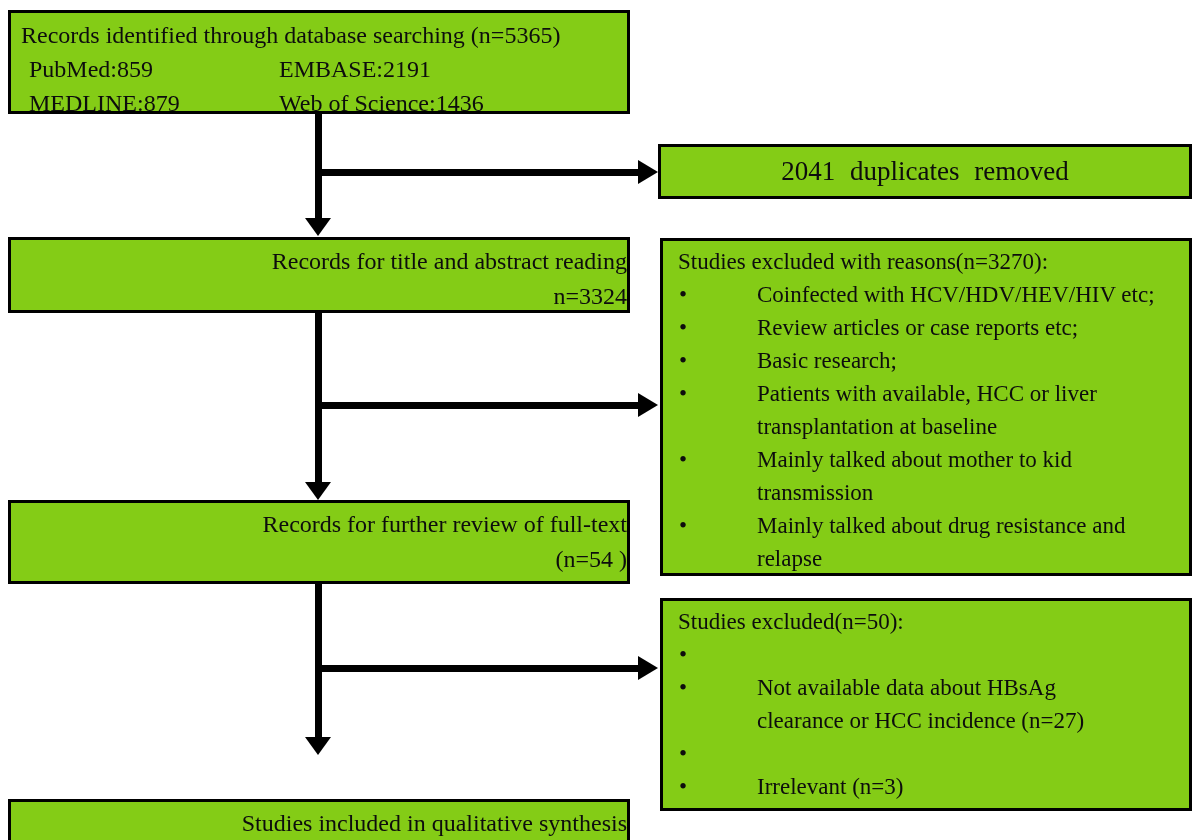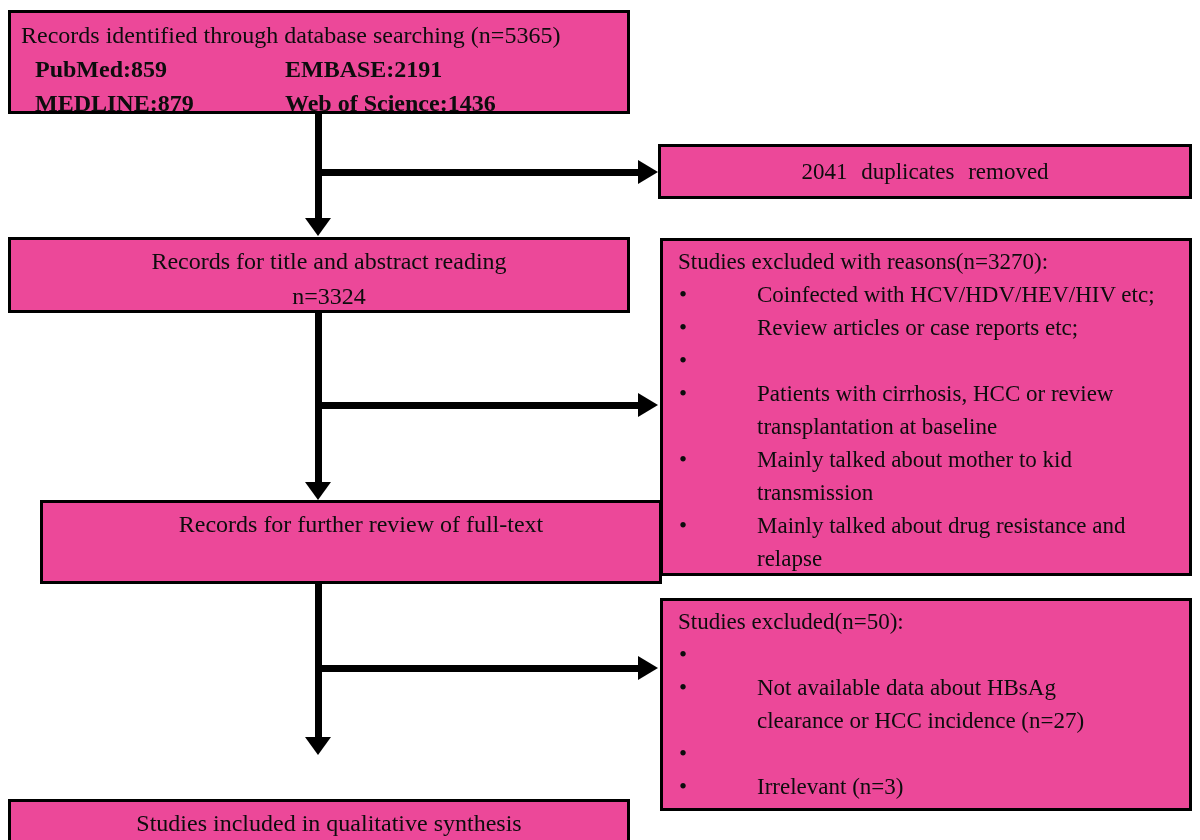--- a/index.html
+++ b/index.html
@@ -14,56 +14,55 @@
   .canvas {
     position: relative;
     width: 1200px;
     height: 840px;
     background: #ffffff;
     overflow: hidden;
   }
   .box {
     position: absolute;
     border: 3px solid #000000;
-    background: #ec4899;
+    background: #84cc16;
     box-sizing: border-box;
   }
   
   .box-identification { left: 8px;  top: 10px;  width: 622px; height: 104px; }
   .box-duplicates     { left: 658px; top: 144px; width: 534px; height: 55px;
                         display: flex; align-items: center; justify-content: center; }
   .box-title-abstract { left: 8px;  top: 237px; width: 622px; height: 76px; }
   .box-excluded-screening { left: 660px; top: 238px; width: 532px; height: 338px; }
-  .box-full-text      { left: 8px;  top: 500px; width: 622px; height: 84px; margin-left: 32px; }
+  .box-full-text      { left: 8px;  top: 500px; width: 622px; height: 84px; }
   .box-excluded-fulltext { left: 660px; top: 598px; width: 532px; height: 213px; }
   .box-included       { left: 8px;  top: 755px; width: 622px; height: 78px; margin-top: 44px; }
 
   .center-text {
-    text-align: center;
+    text-align: right;
     font-size: 24px;
     line-height: 35px;
     padding-top: 4px;
     padding-left: 20px;
   }
   .box-identification .id-title {
     font-size: 24px;
     line-height: 34px;
     padding: 5px 6px 0 10px;
     white-space: nowrap;
   }
   .src-grid {
     display: grid;
     grid-template-columns: 250px auto;
-    padding-left: 24px;
+    padding-left: 18px;
     font-size: 24px;
     line-height: 34px;
-    font-weight: bold;
   }
   .box-duplicates .dup-text {
-    font-size: 23px;
+    font-size: 27px;
     word-spacing: 8px;
   }
   .excl-title {
     font-size: 23px;
     line-height: 33px;
     padding: 4px 6px 0 15px;
   }
   ul.excl-list {
     list-style: none;
     margin: 0;
@@ -130,41 +129,43 @@
       <li>
         <span class="bullet">•</span>
         <span class="li-text">Coinfected with HCV/HDV/HEV/HIV etc;</span>
       </li>
       <li>
         <span class="bullet">•</span>
         <span class="li-text">Review articles or case reports etc;</span>
       </li>
       <li>
         <span class="bullet">•</span>
-      </li>
-      <li>
-        <span class="bullet">•</span>
-        <span class="li-text">Patients with cirrhosis, HCC or review
+        <span class="li-text">Basic research;</span>
+      </li>
+      <li>
+        <span class="bullet">•</span>
+        <span class="li-text">Patients with available, HCC or liver
 transplantation at baseline</span>
       </li>
       <li>
         <span class="bullet">•</span>
         <span class="li-text">Mainly talked about mother to kid
 transmission</span>
       </li>
       <li>
         <span class="bullet">•</span>
         <span class="li-text">Mainly talked about drug resistance and
 relapse</span>
       </li>
     </ul>
   </div>
 
   <div class="box box-full-text center-text">
     <div>Records for further review of full-text</div>
+    <div>(n=54 )</div>
   </div>
 
   <div class="box box-excluded-fulltext">
     <div class="excl-title">Studies excluded(n=50):</div>
     <ul class="excl-list">
       <li>
         <span class="bullet">•</span>
       </li>
       <li>
         <span class="bullet">•</span>

